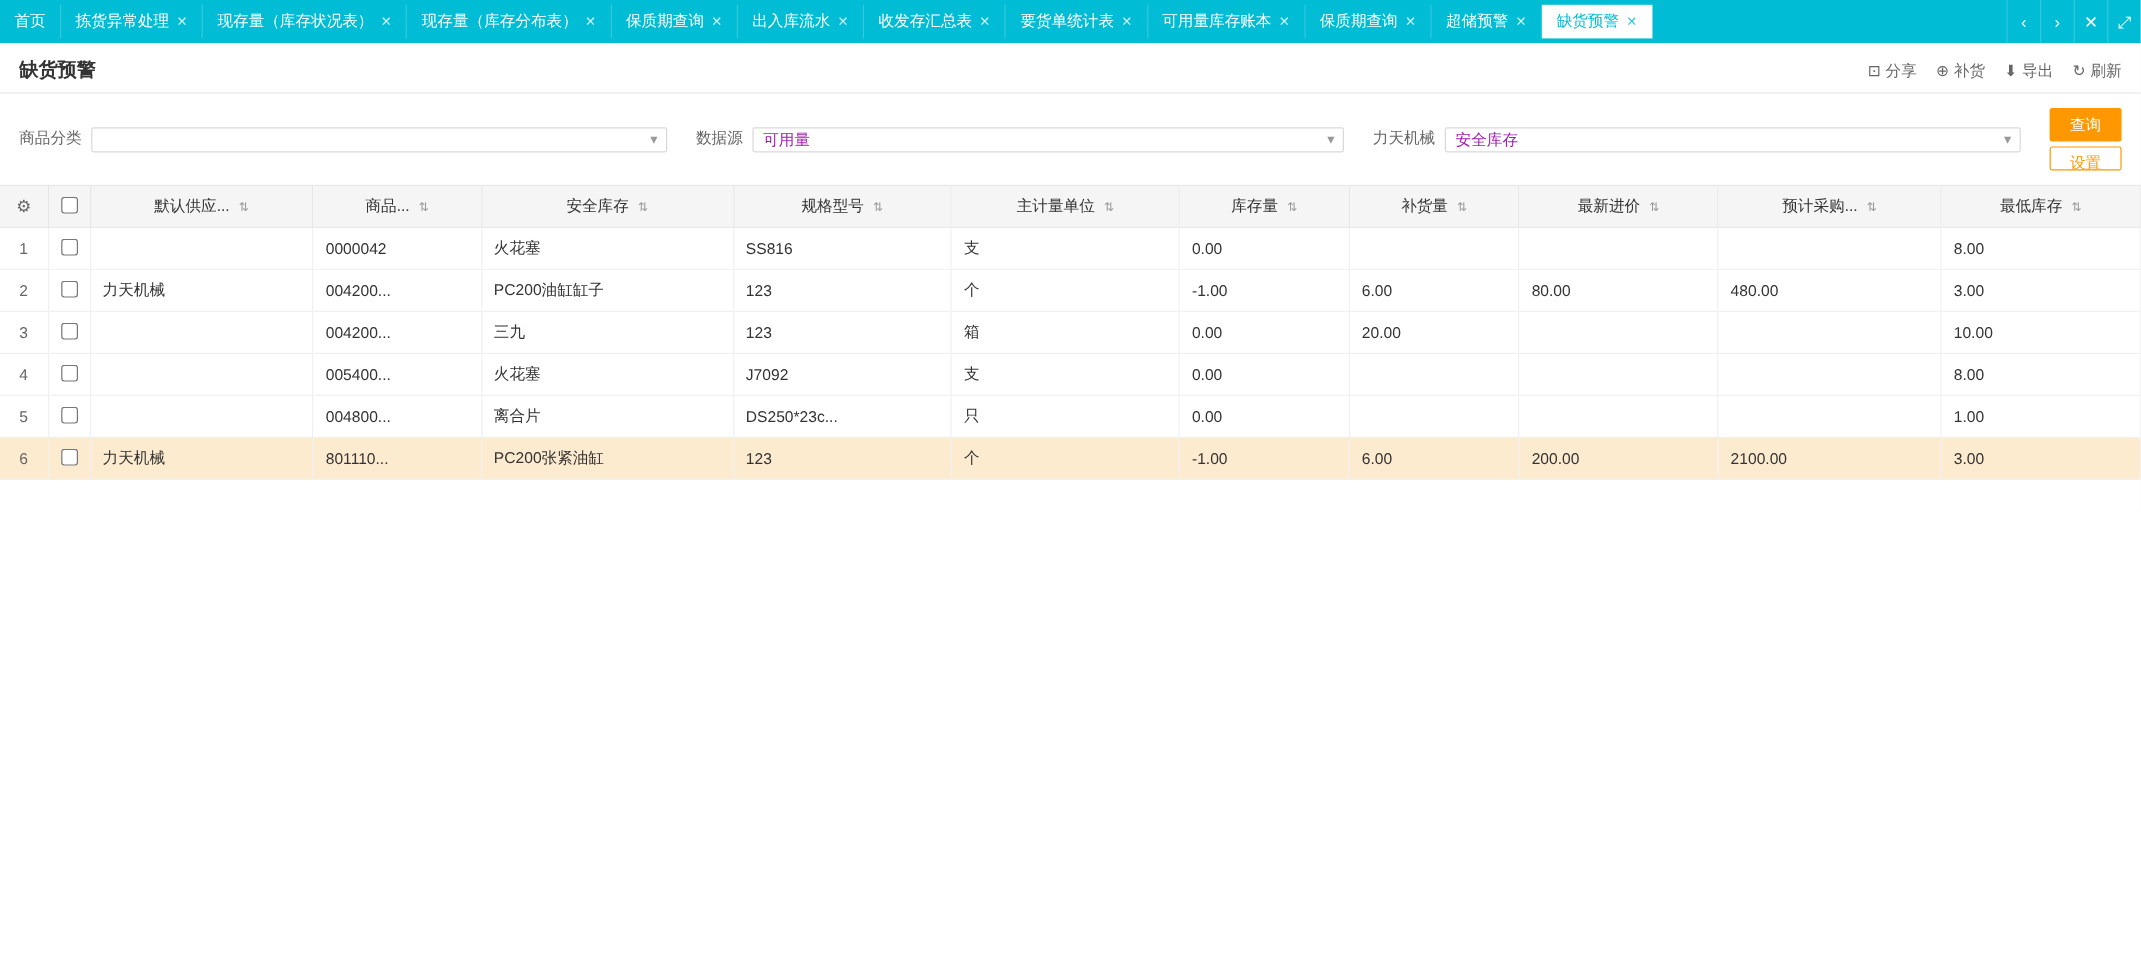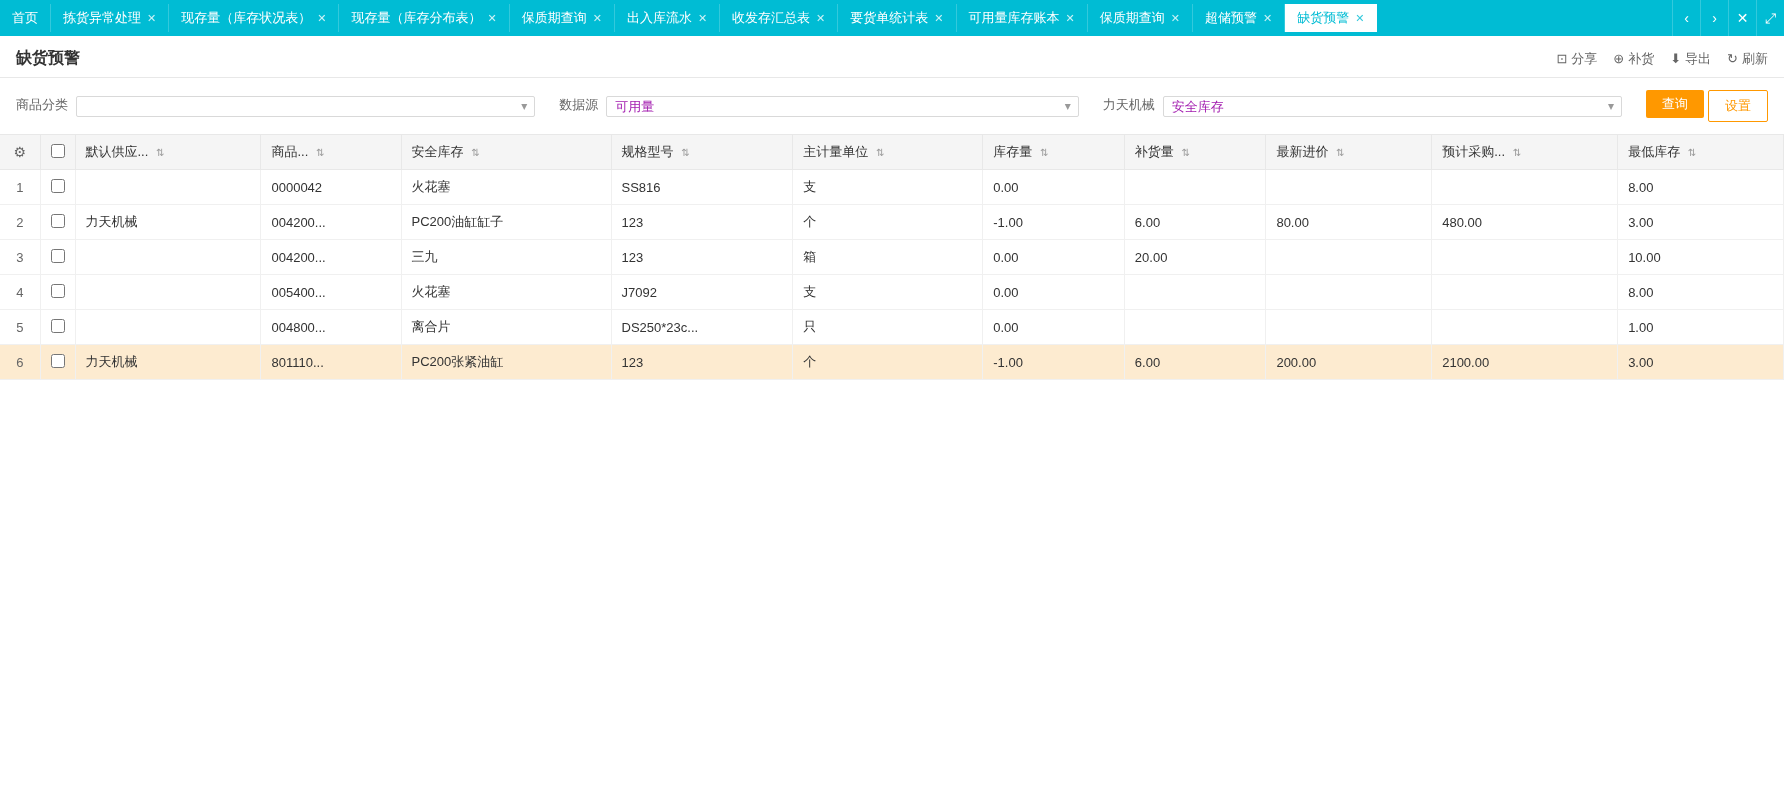--- a/index.html
+++ b/index.html
@@ -139,21 +139,21 @@
     }
     .filter-select-arrow {
       position: absolute;
       right: 8px;
       pointer-events: none;
       color: #999;
       font-size: 12px;
     }
     .filter-actions {
       display: flex;
-      flex-direction: row;
+      flex-direction: column;
       gap: 4px;
       margin-left: auto;
       flex-shrink: 0;
     }
     .btn-primary {
       background: #ff9800;
       color: #fff;
       border: none;
       border-radius: 2px;
       padding: 4px 16px;
@@ -162,40 +162,40 @@
       height: 28px;
     }
     .btn-default {
       background: #fff;
       color: #ff9800;
       border: 1px solid #ff9800;
       border-radius: 2px;
       padding: 4px 16px;
       cursor: pointer;
       font-size: 13px;
-      height: 32px;
+      height: 20px;
     }
 
     
     .table-container {
       padding: 0;
       overflow-x: auto;
     }
     table {
       width: 100%;
       border-collapse: collapse;
       font-size: 13px;
     }
     thead tr {
       background: #f5f5f5;
       border-bottom: 1px solid #e8e8e8;
     }
     thead th {
       padding: 8px 10px;
-      text-align: left;
+      text-align: center;
       font-weight: normal;
       color: #333;
       border-right: 1px solid #e8e8e8;
       white-space: nowrap;
       position: relative;
     }
     thead th .sort-icon {
       margin-left: 4px;
       color: #999;
       font-size: 10px;

